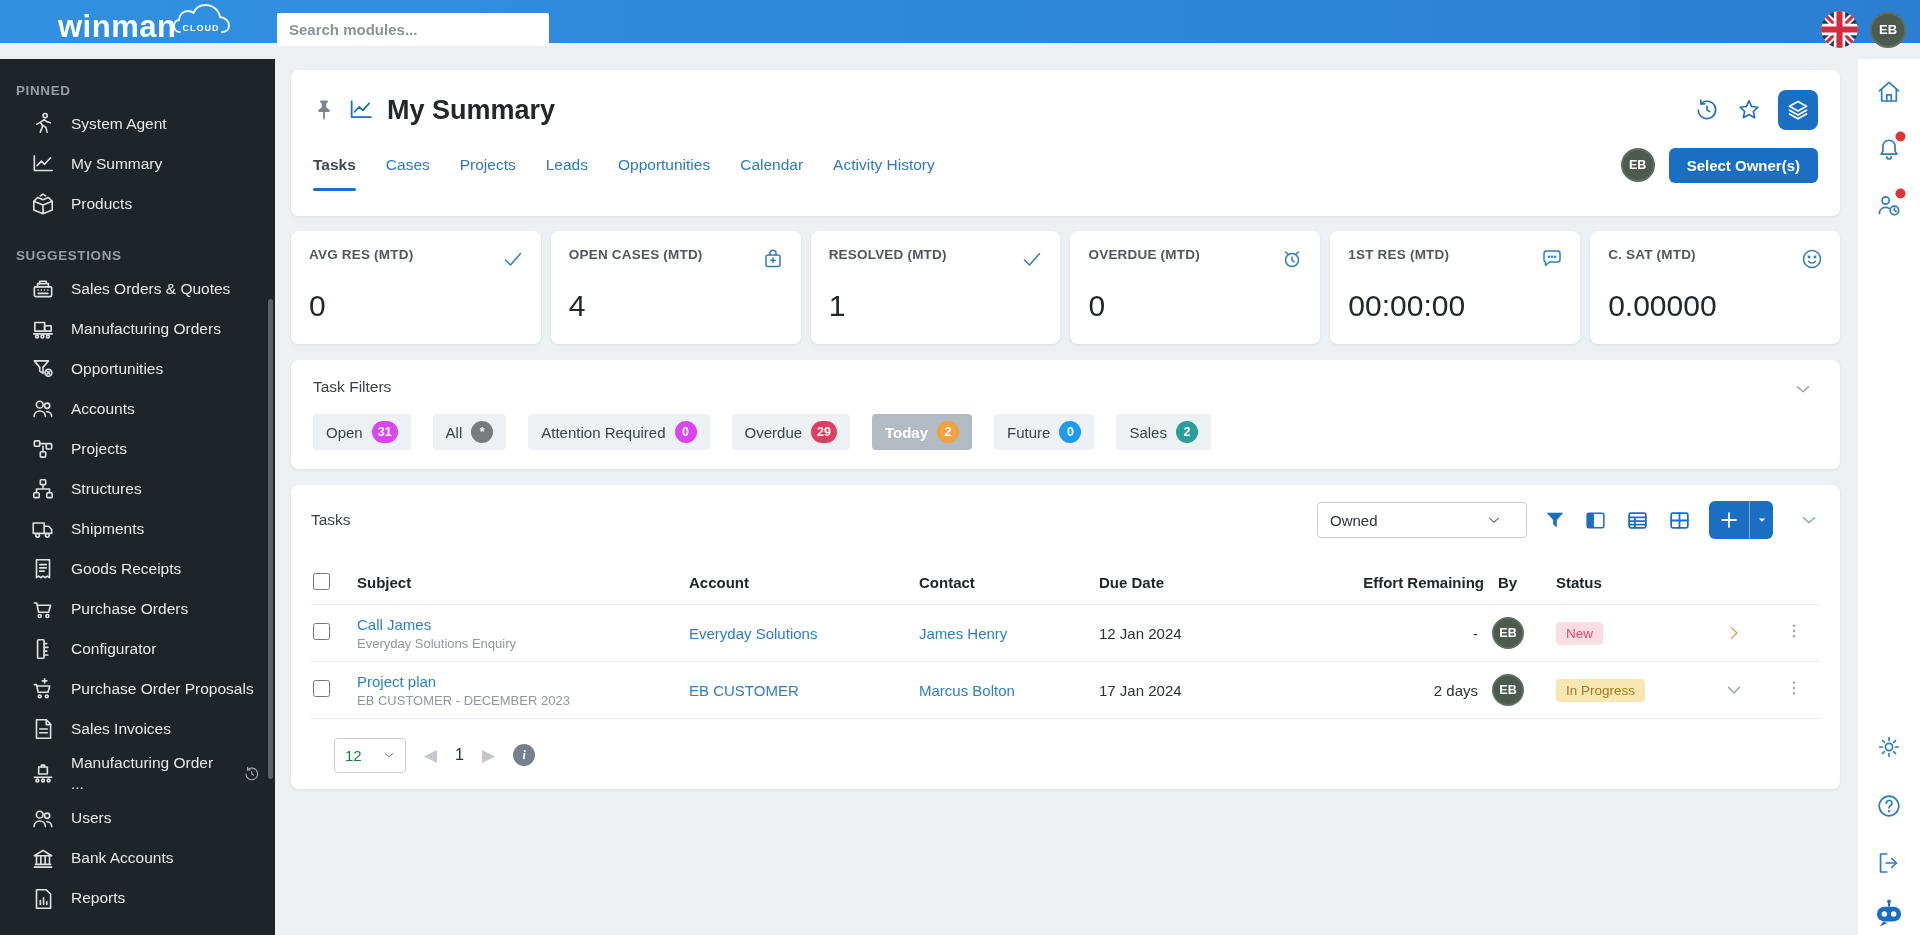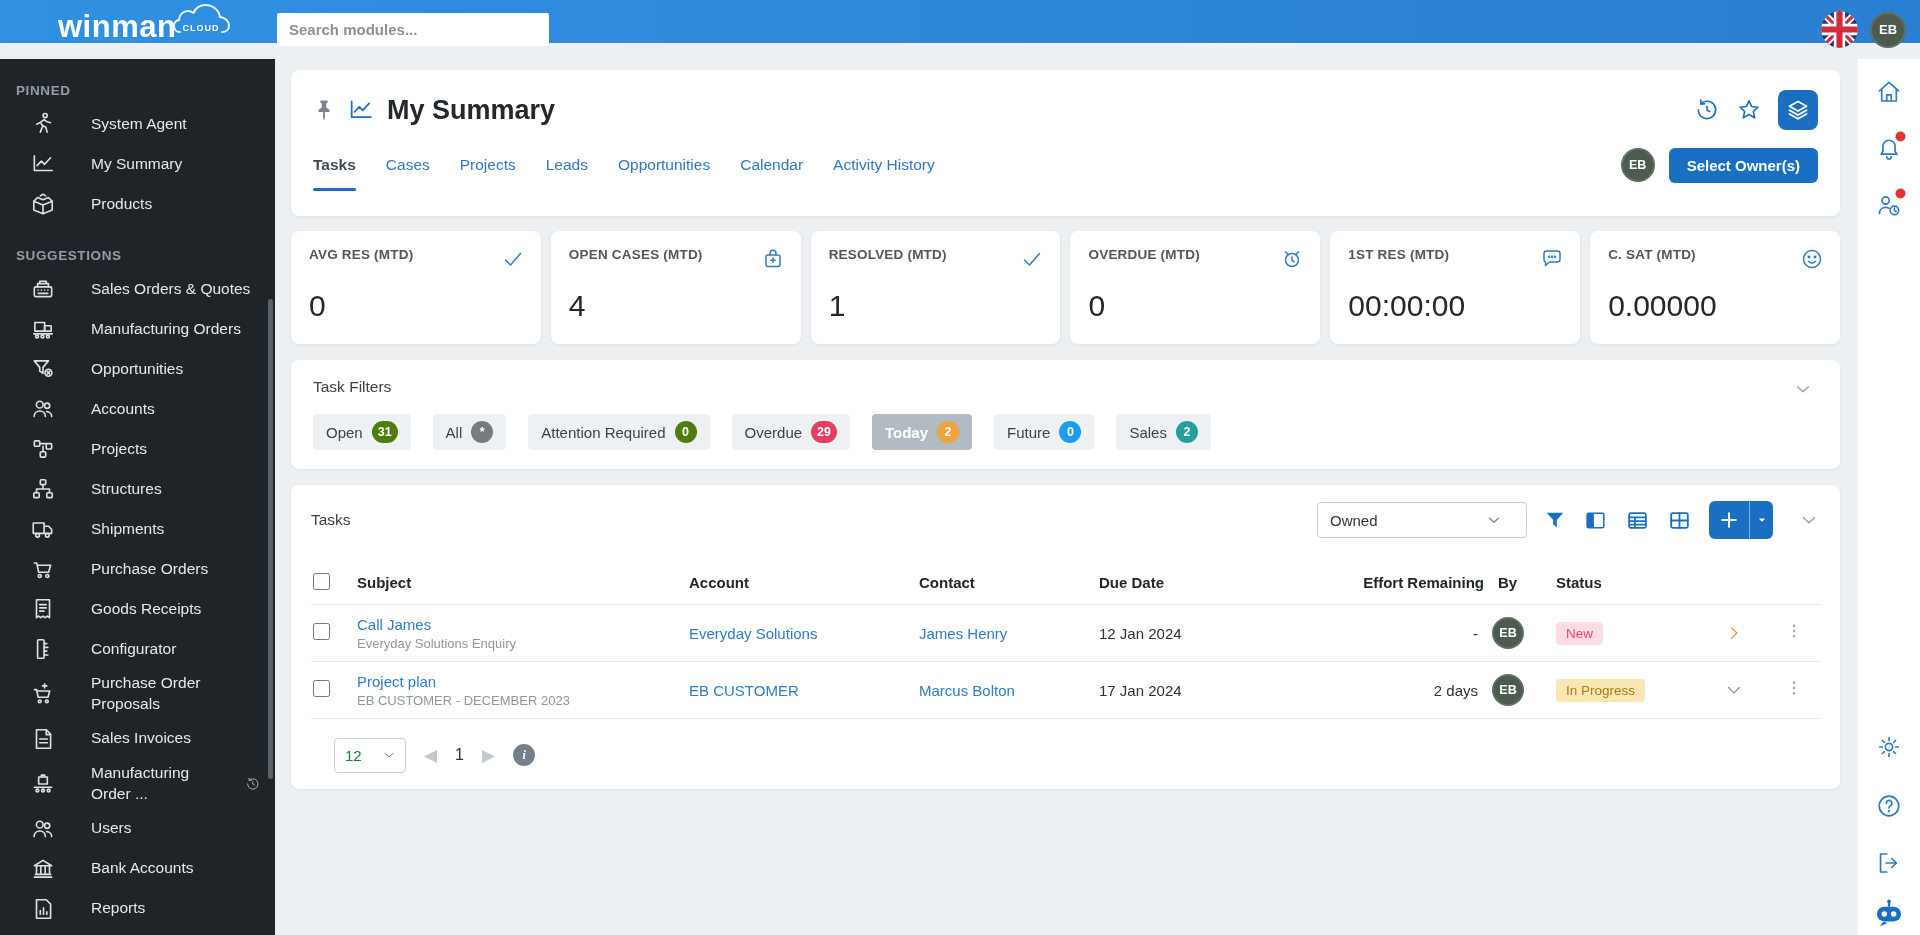--- a/index.html
+++ b/index.html
@@ -20,21 +20,21 @@
   .topbar-right { position:absolute; right:14px; top:0; height:59px; display:flex; align-items:center; gap:12px; }
   .flag { width:37px; height:37px; border-radius:50%; overflow:hidden; display:block; }
   .avatar { width:36px; height:36px; border-radius:50%; background:#4d5b4f; color:#fff; font-size:13px; font-weight:bold; display:flex; align-items:center; justify-content:center; border:2px solid #5e6e60; }
 
   
   .sidebar { position:absolute; top:59px; left:0; width:275px; height:876px; background:#1f2428; color:#e7e9ea; overflow:hidden; }
   .sb-scroll { position:absolute; top:240px; right:2px; width:5px; height:480px; background:#5a6167; border-radius:3px; }
   .sb-section-title { font-size:13.5px; font-weight:bold; letter-spacing:.6px; color:#969da4; padding:24px 0 6px 16px; }
   .sb-item { display:flex; align-items:center; gap:15px; min-height:40px; padding:4px 14px 4px 30px; cursor:pointer; font-size:15.5px; color:#e7e9ea; }
   .sb-item .sb-ic { flex:0 0 26px; color:#dde1e4; }
-  .sb-label { line-height:1.35;margin-left:20px; }
+  .sb-label { line-height:1.35; }
   .sb-trail { margin-left:2px; color:#aeb4ba; }
 
   
   .rightbar { position:absolute; top:59px; right:0; width:62px; height:876px; background:#fff; z-index:20; }
   .rb-ic { position:absolute; left:50%; transform:translate(-50%,-50%); color:#2e7cc3; cursor:pointer; }
   .rb-dot { position:absolute; width:10px; height:10px; border-radius:50%; background:#e33434; right:-3px; top:-3px; }
 
   
   .main { position:absolute; top:59px; left:275px; width:1583px; height:876px; padding:11px 18px 0 16px; background:#edf0f3; }
   .card { background:#fff; border-radius:8px; box-shadow:0 1px 3px rgba(25,35,45,.08); }
@@ -63,21 +63,21 @@
   .stat-value { font-size:30px; color:#22272c; margin-top:18px; }
 
   
   .filters-card { padding:18px 22px; height:109px; margin-bottom:16px; position:relative; }
   .panel-title { font-size:15.5px; color:#3a4149; }
   .collapse-ic { position:absolute; right:26px; top:18px; color:#87a0b8; cursor:pointer; }
   .chips-row { display:flex; gap:22px; margin-top:18px; }
   .chip { display:flex; align-items:center; gap:9px; height:36px; padding:0 13px; background:#eef1f4; border:none; border-radius:4px; font-size:15px; font-family:"Liberation Sans",sans-serif; color:#39424b; cursor:pointer; }
   .chip.active { background:#b2bbc3; color:#fff; font-weight:bold; }
   .badge { min-width:22px; height:22px; border-radius:11px; padding:0 6px; color:#fff; font-size:12.5px; font-weight:bold; display:flex; align-items:center; justify-content:center; }
-  .b-green { background:#4d7c0f; } .b-gray { background:#777b7f; } .b-red { background:#e43d60; }
+  .b-green { background:#d946ef; } .b-gray { background:#777b7f; } .b-red { background:#e43d60; }
   .b-orange { background:#f0a23d; } .b-blue { background:#1e9af0; } .b-teal { background:#27a09a; }
 
   
   .tasks-card { padding:16px 20px 14px 20px; position:relative; }
   .tasks-top { display:flex; align-items:center; }
   .tasks-title { font-size:15.5px; color:#3a4149; }
   .tasks-controls { margin-left:auto; display:flex; align-items:center; gap:17px; }
   .select-box { width:210px; height:36px; border:1px solid #c9ced4; border-radius:4px; background:#fff; display:flex; align-items:center; justify-content:space-between; padding:0 23px 0 12px; font-size:15px; color:#2f353b; cursor:pointer; }
   .select-chev { color:#6d7780; }
   .tool-ic { color:#1b6fc2; cursor:pointer; }
@@ -229,32 +229,32 @@
   <div class="sb-item">
     <svg class="ic sb-ic" width="26" height="26" viewBox="0 0 24 24">
         <path d="M3 6.5h10V16H3zM13 9.5h4.2L20 12.5V16h-7"></path>
         <circle cx="7" cy="17.8" r="1.7"></circle>
         <circle cx="16" cy="17.8" r="1.7"></circle>
       </svg>
     <span class="sb-label">Shipments</span>
   </div>
   <div class="sb-item">
     <svg class="ic sb-ic" width="26" height="26" viewBox="0 0 24 24">
+        <path d="M6 3.5h12V20l-2-1.5-2 1.5-2-1.5-2 1.5-2-1.5L6 20V3.5z"></path>
+        <path d="M9 8h6M9 11h6M9 14h4"></path>
+      </svg>
+    <span class="sb-label">Goods Receipts</span>
+  </div>
+  <div class="sb-item">
+    <svg class="ic sb-ic" width="26" height="26" viewBox="0 0 24 24">
         <path d="M4 6.5h2.2L8 15h9.2l1.8-6.5H7"></path>
         <circle cx="9" cy="18.5" r="1.4"></circle>
         <circle cx="16" cy="18.5" r="1.4"></circle>
       </svg>
     <span class="sb-label">Purchase Orders</span>
-  </div>
-  <div class="sb-item">
-    <svg class="ic sb-ic" width="26" height="26" viewBox="0 0 24 24">
-        <path d="M6 3.5h12V20l-2-1.5-2 1.5-2-1.5-2 1.5-2-1.5L6 20V3.5z"></path>
-        <path d="M9 8h6M9 11h6M9 14h4"></path>
-      </svg>
-    <span class="sb-label">Goods Receipts</span>
   </div>
   <div class="sb-item">
     <svg class="ic sb-ic" width="26" height="26" viewBox="0 0 24 24">
         <rect x="7" y="3.5" width="6" height="17" rx="1"></rect>
         <path d="M13 7h2.5M13 10.5h3.5M13 14h2.5M13 17.5h3.5"></path>
       </svg>
     <span class="sb-label">Configurator</span>
   </div>
   <div class="sb-item">
     <svg class="ic sb-ic" width="26" height="26" viewBox="0 0 24 24">

